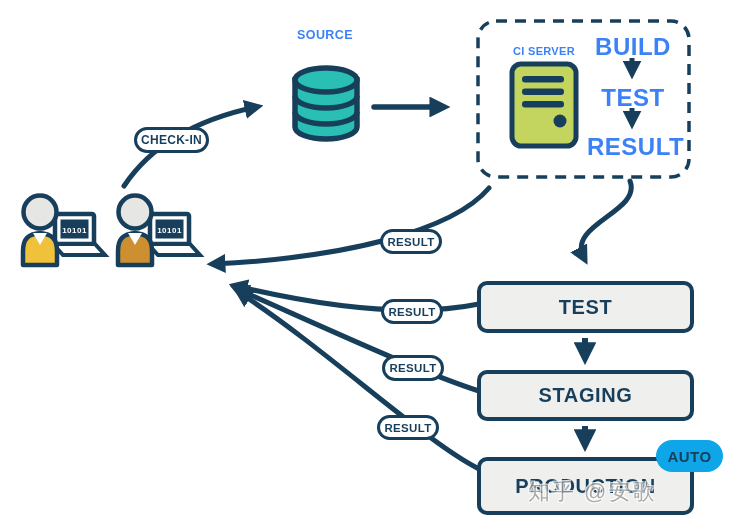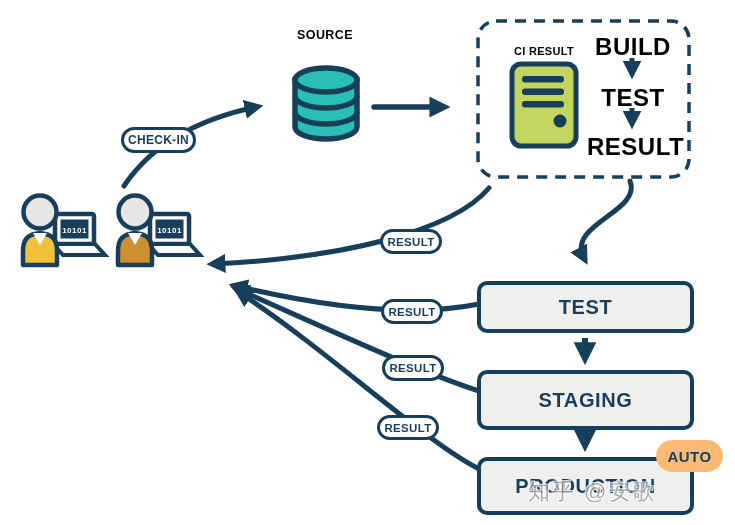--- a/index.html
+++ b/index.html
@@ -1,47 +1,47 @@
 <!DOCTYPE html>
 <html><head>
 <meta charset="utf-8">
 <style>
   html,body{margin:0;padding:0;background:#fff;}
   #stage{
     position:relative;width:735px;height:525px;background:#ffffff;overflow:hidden;
     font-family:"Liberation Sans",sans-serif;
   }
   #diagram-svg{position:absolute;left:0;top:0;z-index:1;}
-  .lbl{position:absolute;z-index:2;color:#000000;font-weight:bold;}
+  .lbl{position:absolute;z-index:2;color:#3b82f6;font-weight:bold;}
   .repo-label{left:263px;top:29px;width:124px;text-align:center;font-size:12.5px;line-height:13.5px;letter-spacing:.4px;}
   .ci-label{left:502px;top:45px;width:84px;text-align:center;font-size:11px;letter-spacing:.3px;}
   .step{left:587px;width:92px;text-align:center;font-size:24px;letter-spacing:.5px;}
   .step-build{top:33px;} .step-test{top:84px;} .step-result{top:133px;}
   .pill{
     position:absolute;z-index:2;background:#fff;border:3px solid #173f5c;border-radius:999px;
     display:flex;align-items:center;justify-content:center;color:#173f5c;font-weight:bold;
     font-size:11.5px;letter-spacing:.3px;box-sizing:border-box;
   }
-  .pill-checkin{left:121px;top:127px;width:75px;height:26px;font-size:12px;}
+  .pill-checkin{left:134px;top:127px;width:75px;height:26px;font-size:12px;}
   .pill-r1{left:380px;top:229px;width:62px;height:25px;}
   .pill-r2{left:381px;top:299px;width:62px;height:25px;}
   .pill-r3{left:382px;top:355px;width:62px;height:26px;}
   .pill-r4{left:377px;top:415px;width:62px;height:25px;}
   .env-box{
     position:absolute;z-index:2;left:477px;width:217px;background:#efefee;
     border:4px solid #173f5c;border-radius:10px;box-sizing:border-box;
     display:flex;align-items:center;justify-content:center;
     color:#173f5c;font-weight:bold;font-size:20px;letter-spacing:.6px;
   }
   .env-test{top:281px;height:52px;}
-  .env-staging{top:370px;height:60px;}
+  .env-staging{top:370px;height:51px;}
   .env-production{top:457px;height:58px;}
   .auto-badge{
     position:absolute;z-index:3;left:656px;top:440px;width:67px;height:32px;border-radius:17px;
-    background:#fdba74;display:flex;align-items:center;justify-content:center;
+    background:#0ea5e9;display:flex;align-items:center;justify-content:center;
     color:#173f5c;font-weight:bold;font-size:15px;letter-spacing:.5px;
   }
   .watermark{
     position:absolute;z-index:4;left:528px;top:477px;font-size:22px;font-weight:500;
     color:#9b9b9b;opacity:.82;letter-spacing:2px;white-space:nowrap;
     text-shadow:-1px -1px 0 rgba(255,255,255,.95),1px -1px 0 rgba(255,255,255,.95),
                 -1px 1px 0 rgba(255,255,255,.95),1px 1px 0 rgba(255,255,255,.95);
   }
   .screen-code{font-family:"Liberation Sans",sans-serif;font-weight:bold;letter-spacing:.5px;}
 </style>
@@ -104,21 +104,21 @@
       <circle cx="18" cy="17" r="16.5" fill="#e6e7e4" stroke="#173f5c" stroke-width="4.5"></circle>
       <path d="M 1,70 L 1,56 C 1,44 6,39 18,38 C 30,39 35,44 35,56 L 35,70 Z" fill="#cd8f30" stroke="#173f5c" stroke-width="4.5" stroke-linejoin="round"></path>
       <path d="M 11,38 L 18,50 L 25,38 Z" fill="#ffffff"></path>
     </g>
   </svg>
 
   <div class="lbl repo-label">
     <div>SOURCE</div>
   </div>
 
-  <div class="lbl ci-label">CI RESULT</div>
+  <div class="lbl ci-label">CI SERVER</div>
 
   <div class="lbl step step-build">BUILD</div>
   <div class="lbl step step-test">TEST</div>
   <div class="lbl step step-result">RESULT</div>
 
   <div class="pill pill-checkin">CHECK-IN</div>
   <div class="pill pill-r1">RESULT</div>
   <div class="pill pill-r2">RESULT</div>
   <div class="pill pill-r3">RESULT</div>
   <div class="pill pill-r4">RESULT</div>

